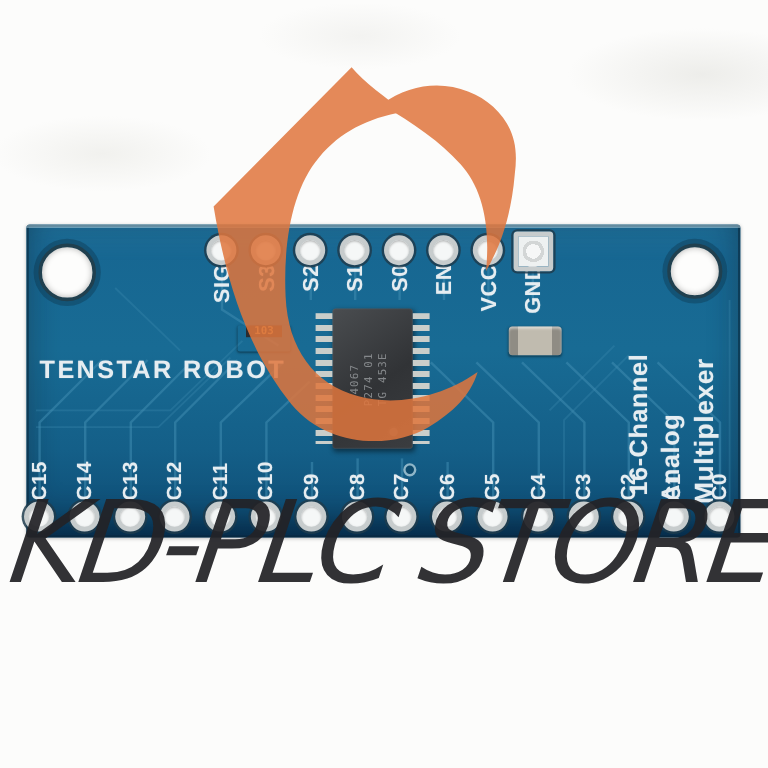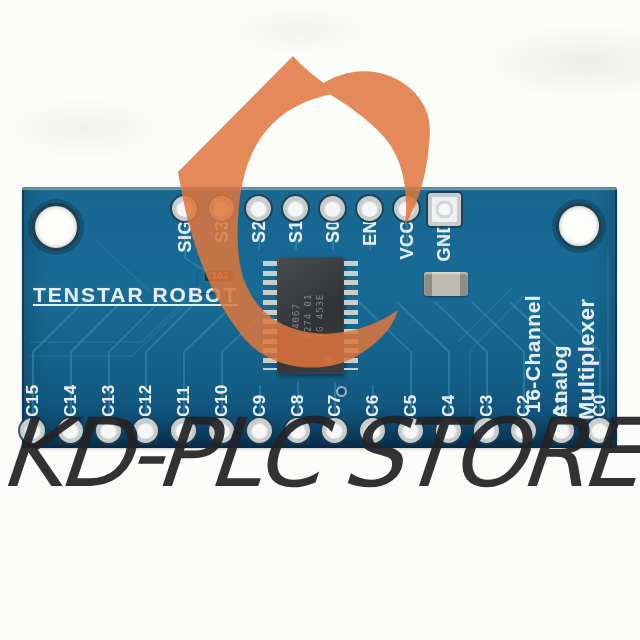--- a/index.html
+++ b/index.html
@@ -133,21 +133,21 @@
 
   <div class="silk plabel-top" style="left:155px;top:240px;">SIG</div>
   <div class="silk plabel-top" style="left:192px;top:240px;">S3</div>
   <div class="silk plabel-top" style="left:229px;top:240px;">S2</div>
   <div class="silk plabel-top" style="left:266px;top:240px;">S1</div>
   <div class="silk plabel-top" style="left:303px;top:240px;">S0</div>
   <div class="silk plabel-top" style="left:340px;top:240px;">EN</div>
   <div class="silk plabel-top" style="left:377px;top:240px;">VCC</div>
   <div class="silk plabel-top" style="left:414px;top:240px;">GND</div>
 
-  <div class="silk brand" style="left:33px;top:283px;text-decoration:underline;">TENSTAR ROBOT</div>
+  <div class="silk brand" style="left:33px;top:297px;">TENSTAR ROBOT</div>
 
   <div class="chip">
       <div class="chipdot"></div>
     </div>
   <div class="chiptext">
     <div>4067</div>
     <div>P274 01</div>
     <div>TG 453E</div>
   </div>
 

